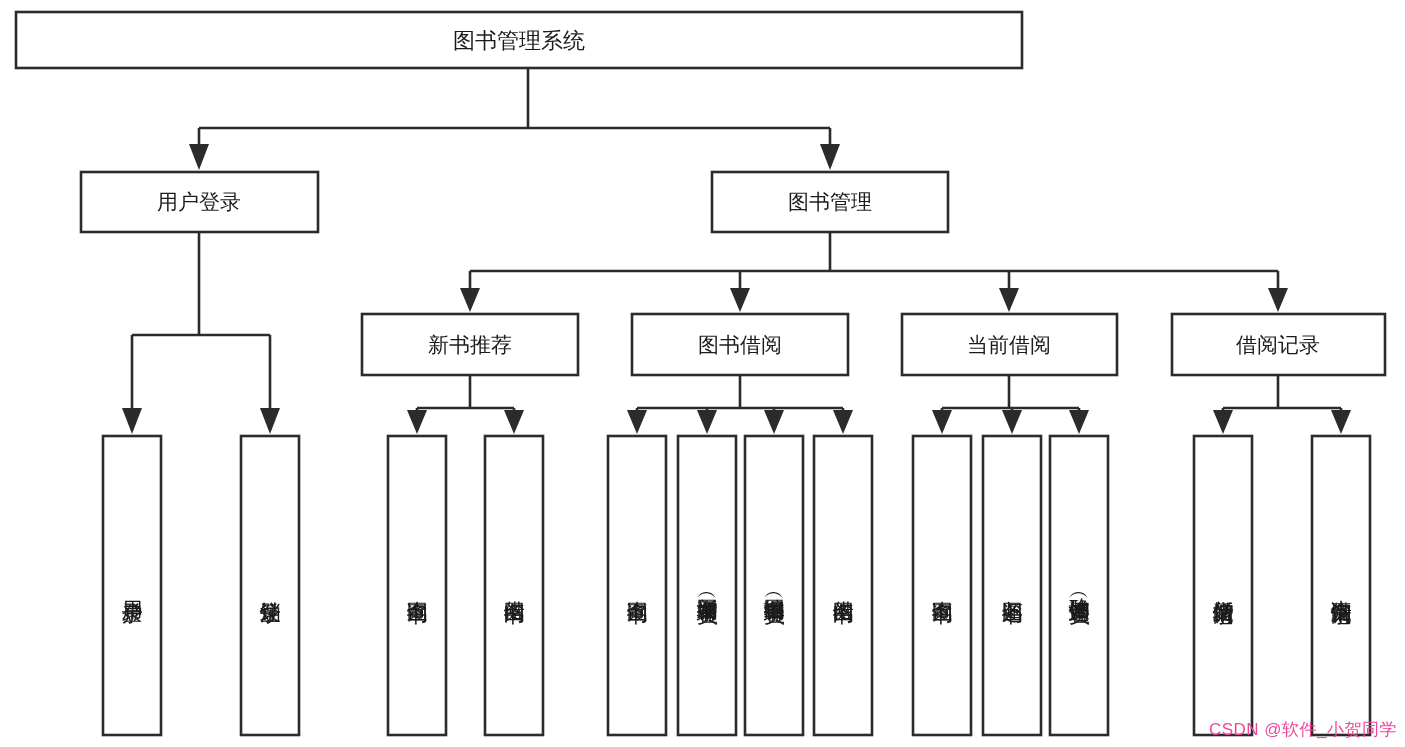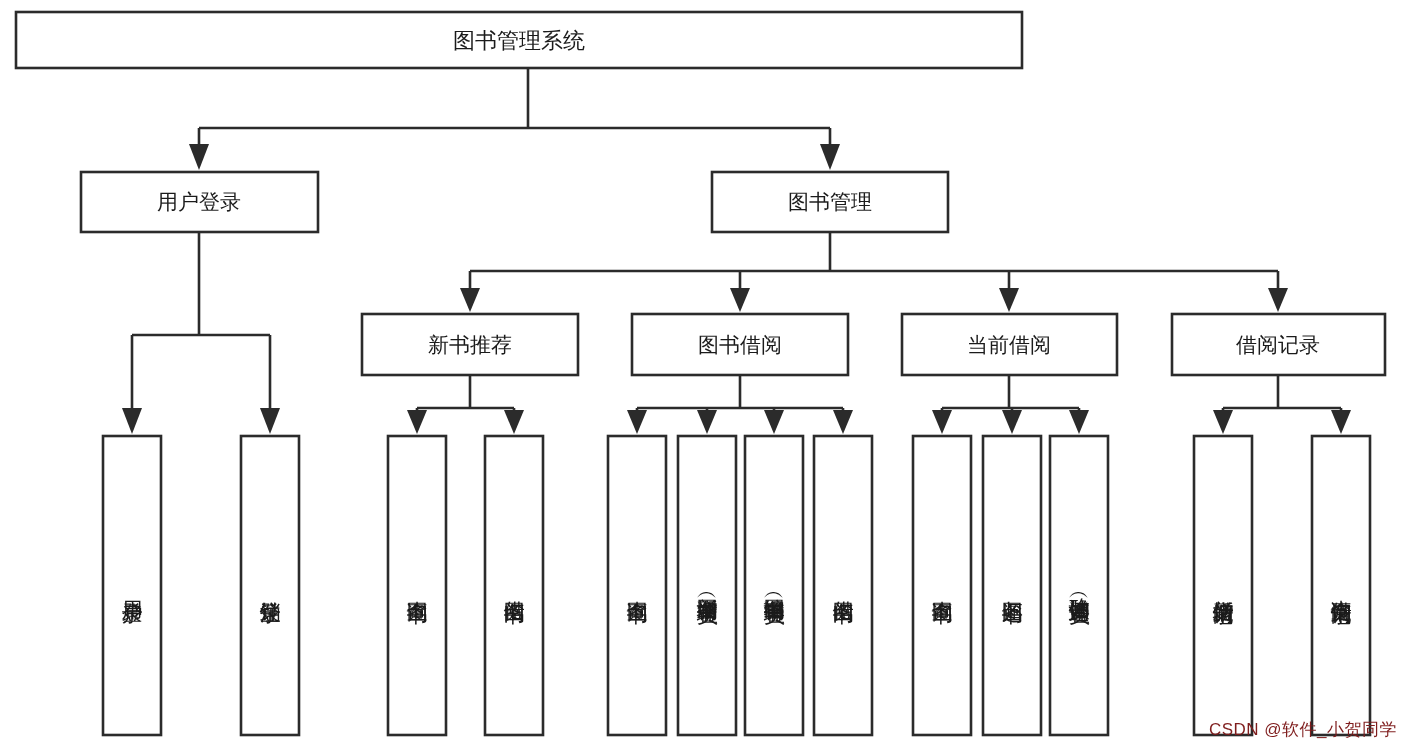--- a/index.html
+++ b/index.html
@@ -68,21 +68,21 @@
     letter-spacing: 1px;
     white-space: nowrap;
     pointer-events: none;
   }
   .watermark {
     position: absolute;
     right: 8px;
     bottom: 6px;
     font-family: "Liberation Sans", "DejaVu Sans", sans-serif;
     font-size: 17px;
-    color: #7f1d1d;
+    color: #ec4899;
     letter-spacing: 0.5px;
     user-select: none;
   }
 </style>
 </head>
 <body>
 
 <div id="diagram-root">
   <svg class="diagram" viewBox="0 0 1405 747">
 

